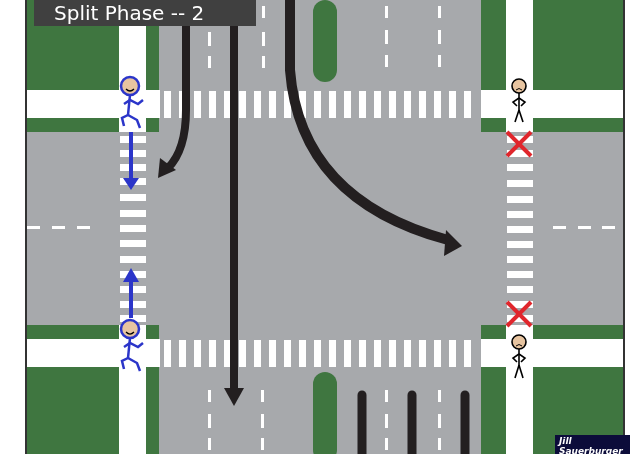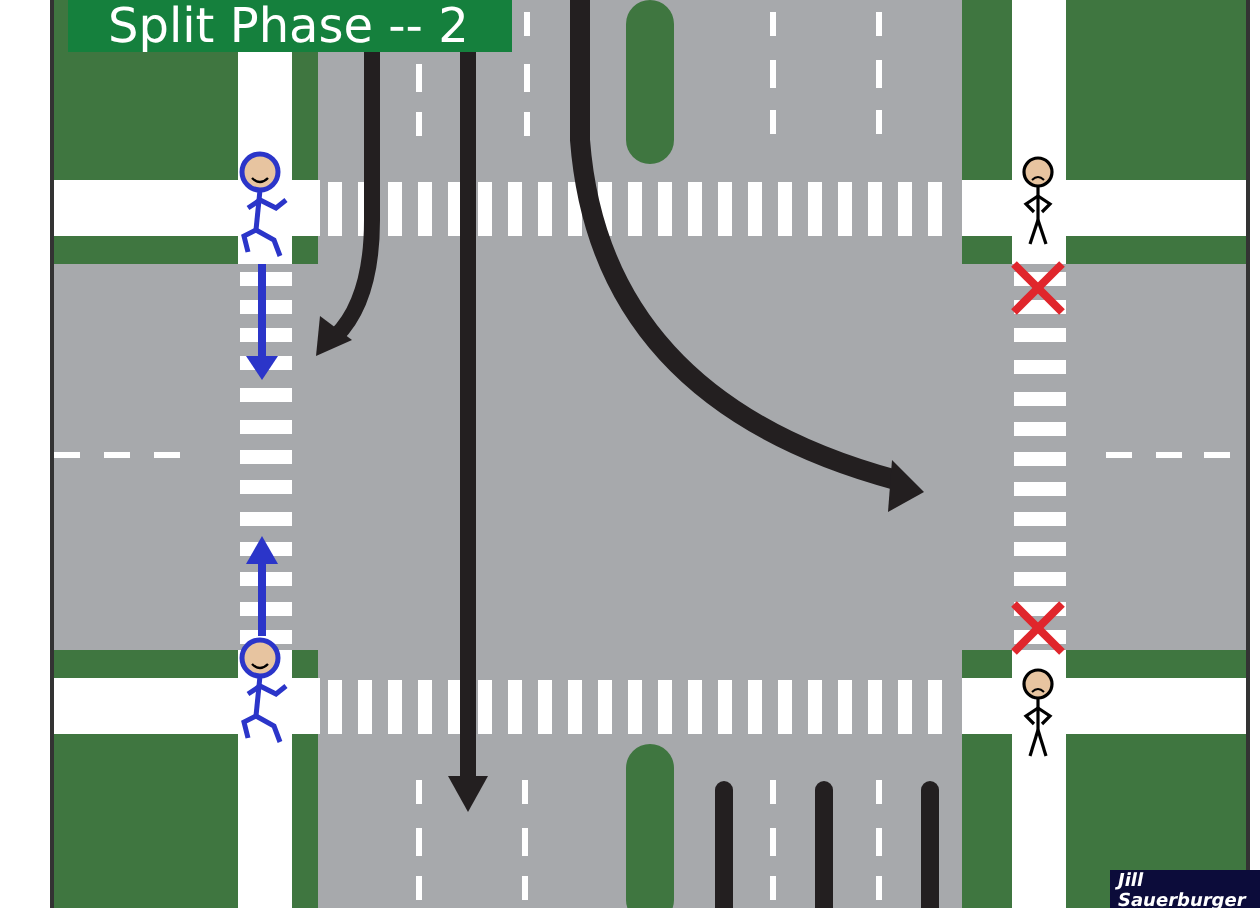--- a/index.html
+++ b/index.html
@@ -1,18 +1,18 @@
 <!DOCTYPE html>
 <html><head>
 <meta charset="utf-8">
 <style>
   html, body { margin:0; padding:0; background:#ffffff; }
   body { width:630px; height:454px; position:relative; overflow:hidden; font-family:"Liberation Sans", sans-serif; }
   #scene { position:absolute; left:0; top:0; width:630px; height:454px; }
-  .title-box { position:absolute; left:34px; top:0; width:222px; height:26px; background:#15803d; color:#fff; font-family:"DejaVu Sans", sans-serif; font-size:24px; line-height:26px; padding-left:20px; box-sizing:border-box; }
+  .title-box { position:absolute; left:34px; top:0; width:222px; height:26px; background:#404040; color:#fff; font-family:"DejaVu Sans", sans-serif; font-size:20px; line-height:26px; padding-left:20px; box-sizing:border-box; }
   .credit { position:absolute; left:555px; top:435px; background:#0c0c3a; color:#fff; font-size:9px; font-style:italic; font-weight:bold; padding:1px 4px; font-family:"DejaVu Sans", sans-serif; }
 </style>
 </head>
 <body>
 
 <div id="scene">
 <svg width="630" height="454" viewBox="0 0 630 454" xmlns="http://www.w3.org/2000/svg">
 
   <rect x="0" y="0" width="630" height="454" fill="#ffffff"></rect>
 

